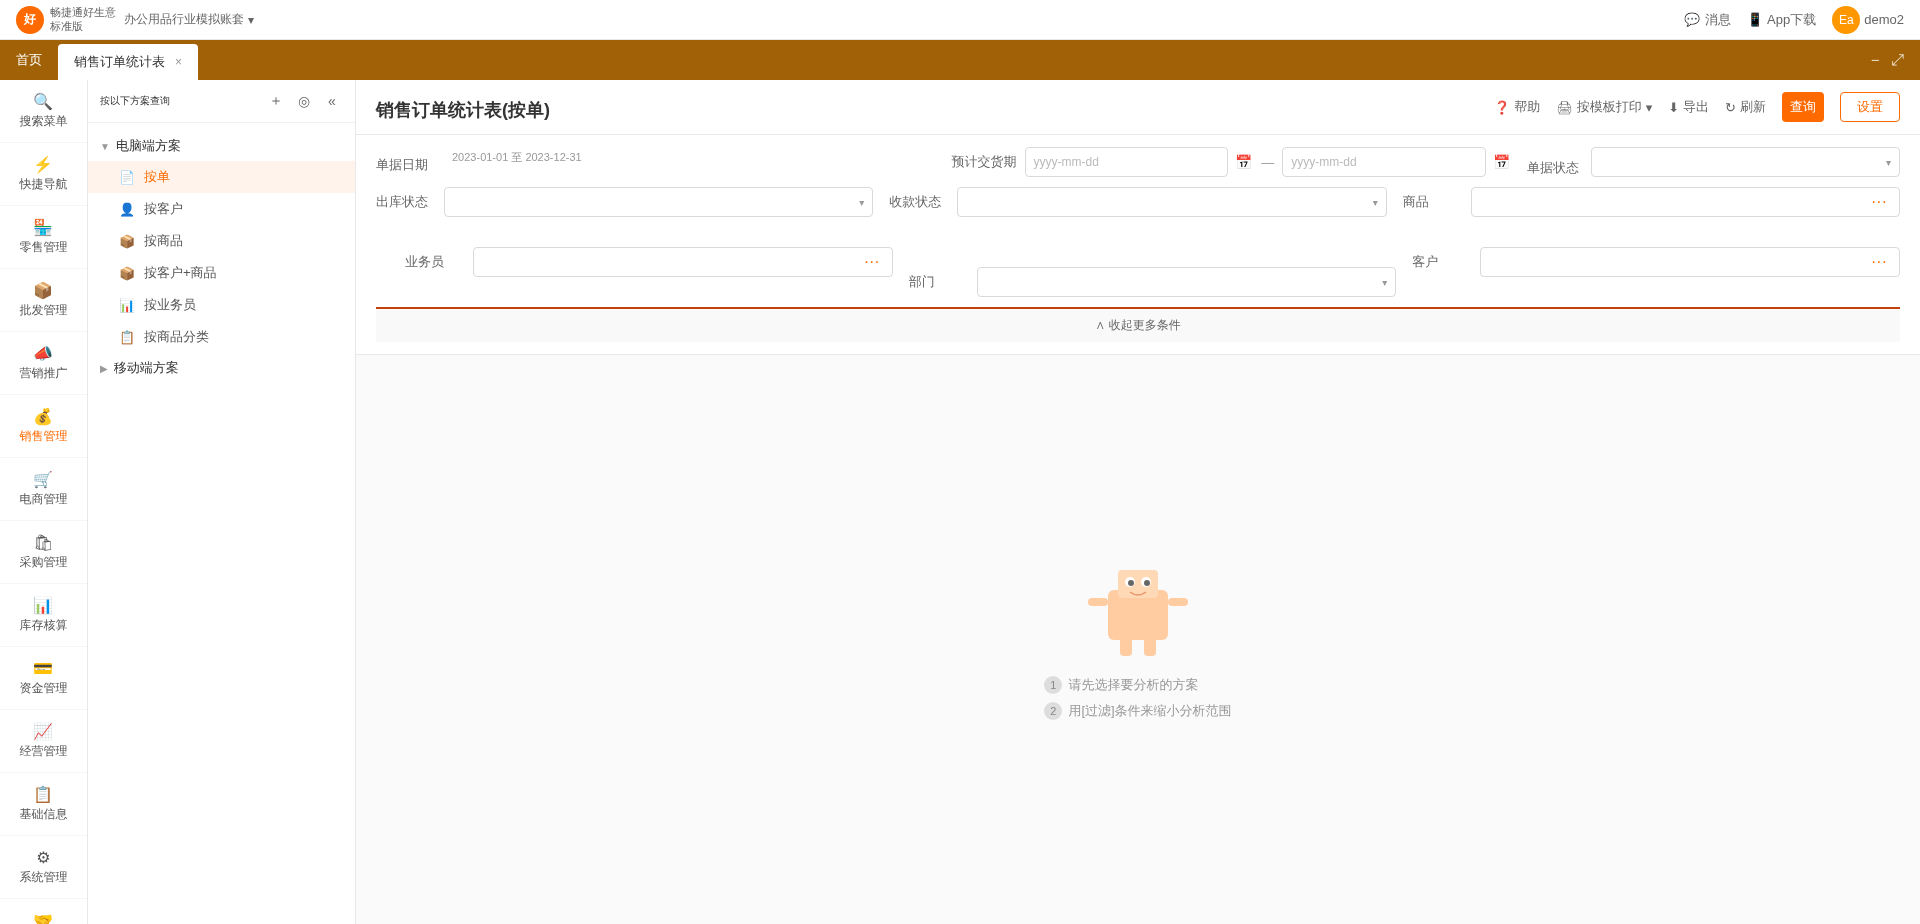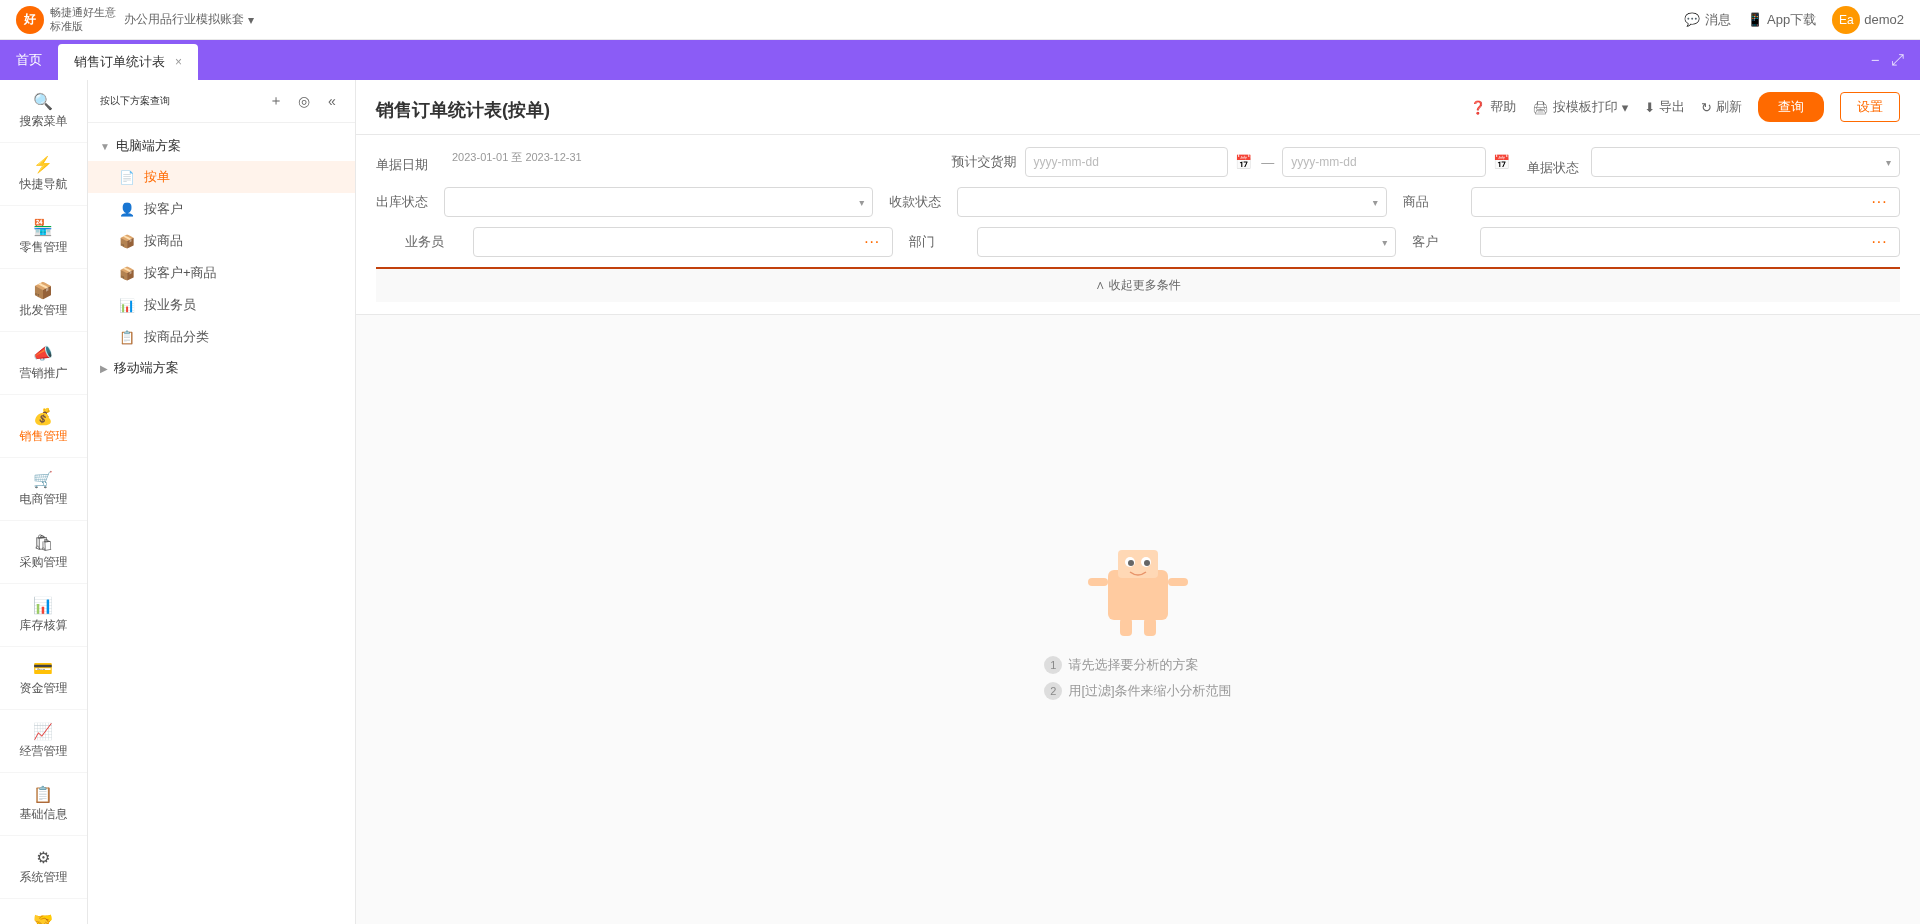--- a/index.html
+++ b/index.html
@@ -10,21 +10,21 @@
     .top-bar-left { display: flex; align-items: center; gap: 8px; }
     .logo-area { display: flex; align-items: center; gap: 6px; }
     .logo-icon { width: 28px; height: 28px; background: #ff6a00; border-radius: 50%; display: flex; align-items: center; justify-content: center; color: white; font-size: 12px; font-weight: bold; }
     .logo-text { font-size: 11px; color: #666; line-height: 1.2; }
     .breadcrumb-area { display: flex; align-items: center; gap: 4px; color: #666; font-size: 12px; }
     .top-bar-right { display: flex; align-items: center; gap: 16px; color: #666; font-size: 13px; }
     .top-bar-right .item { display: flex; align-items: center; gap: 4px; cursor: pointer; }
     .avatar { width: 28px; height: 28px; border-radius: 50%; background: #ff9800; display: flex; align-items: center; justify-content: center; color: white; font-size: 12px; }
 
     
-    .tab-bar { height: 40px; background: #8b5cf6; display: flex; align-items: center; padding: 0 0; }
+    .tab-bar { height: 40px; background: #a16207; display: flex; align-items: center; padding: 0 0; }
     .tab-item { height: 40px; display: flex; align-items: center; padding: 0 16px; cursor: pointer; color: rgba(255,255,255,0.8); font-size: 13px; gap: 6px; }
     .tab-item.home { color: white; }
     .tab-item.active { background: #fff; color: #333; border-radius: 4px 4px 0 0; margin-top: 4px; height: 36px; }
     .tab-close { color: #999; font-size: 12px; margin-left: 4px; }
     .tab-bar-right { margin-left: auto; display: flex; align-items: center; gap: 8px; padding-right: 16px; }
     .tab-bar-btn { color: rgba(255,255,255,0.8); cursor: pointer; font-size: 16px; }
 
     
     .main-layout { display: flex; flex: 1; overflow: hidden; }
 
@@ -54,21 +54,21 @@
 
     
     .main-area { flex: 1; display: flex; flex-direction: column; overflow: hidden; }
 
     
     .page-header { background: #fff; padding: 12px 20px 0; border-bottom: 1px solid #e8e8e8; }
     .page-header-top { display: flex; align-items: flex-end; justify-content: space-between; margin-bottom: 12px; }
     .page-title { font-size: 18px; font-weight: 600; color: #333; }
     .page-actions { display: flex; align-items: center; gap: 16px; }
     .page-action-btn { display: flex; align-items: center; gap: 4px; cursor: pointer; color: #666; font-size: 13px; }
-    .page-action-primary { background: #ff6a00; color: white; border: none; padding: 6px 20px; border-radius: 12px; cursor: pointer; font-size: 13px; }
+    .page-action-primary { background: #ff6a00; color: white; border: none; padding: 6px 8px; border-radius: 4px; cursor: pointer; font-size: 13px; }
     .page-action-secondary { background: white; color: #ff6a00; border: 1px solid #ff6a00; padding: 5px 16px; border-radius: 4px; cursor: pointer; font-size: 13px; }
 
     
     .filter-area { background: #fff; padding: 12px 20px; border-bottom: 1px solid #e8e8e8; }
     .filter-row { display: flex; align-items: center; margin-bottom: 10px; gap: 16px; flex-wrap: wrap; }
     .filter-row:last-child { margin-bottom: 0; }
     .filter-label { font-size: 13px; color: #666; white-space: nowrap; min-width: 60px; }
     .filter-input { flex: 1; height: 30px; border: 1px solid #d9d9d9; border-radius: 4px; padding: 0 8px; font-size: 13px; outline: none; }
     .filter-select { flex: 1; height: 30px; border: 1px solid #d9d9d9; border-radius: 4px; padding: 0 8px; font-size: 13px; background: white; cursor: pointer; display: flex; align-items: center; justify-content: space-between; position: relative; }
     .filter-date-input { flex: 1; height: 30px; border: 1px solid #d9d9d9; border-radius: 4px; padding: 0 8px; font-size: 12px; color: #bbb; display: flex; align-items: center; }
@@ -343,21 +343,21 @@
           </div>
         </div>
 
         <div class="filter-row">
           <div style="display:flex;align-items:center;gap:8px;flex:1;margin-left:29px;">
             <span class="filter-label">业务员</span>
             <div class="filter-input" style="flex:1;display:flex;align-items:center;justify-content:flex-end;">
               <span class="dots-btn">···</span>
             </div>
           </div>
-          <div style="display:flex;align-items:center;gap:8px;flex:1;">
+          <div style="display:flex;align-items:center;gap:8px;flex:1;margin-top:40px;">
             <span class="filter-label">部门</span>
             <div class="filter-select" style="flex:1;">
               <span></span>
               <span class="chevron-down">▾</span>
             </div>
           </div>
           <div style="display:flex;align-items:center;gap:8px;flex:1;">
             <span class="filter-label">客户</span>
             <div class="filter-input" style="flex:1;display:flex;align-items:center;justify-content:flex-end;">
               <span class="dots-btn">···</span>

